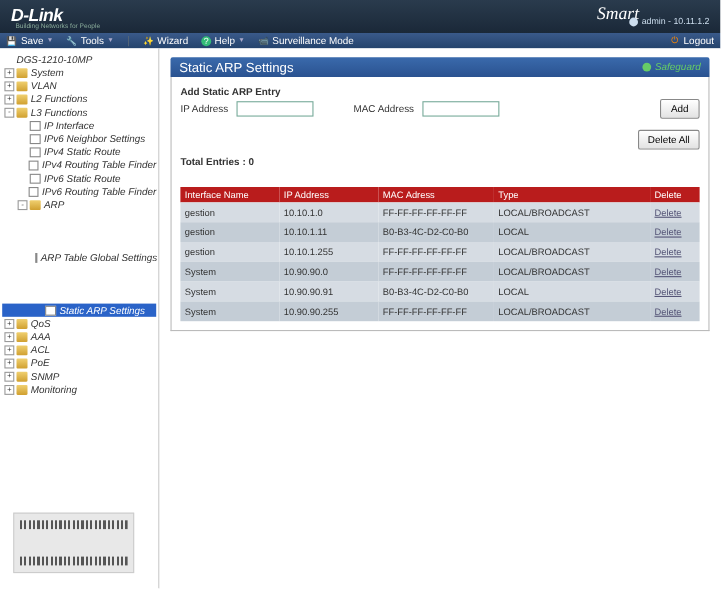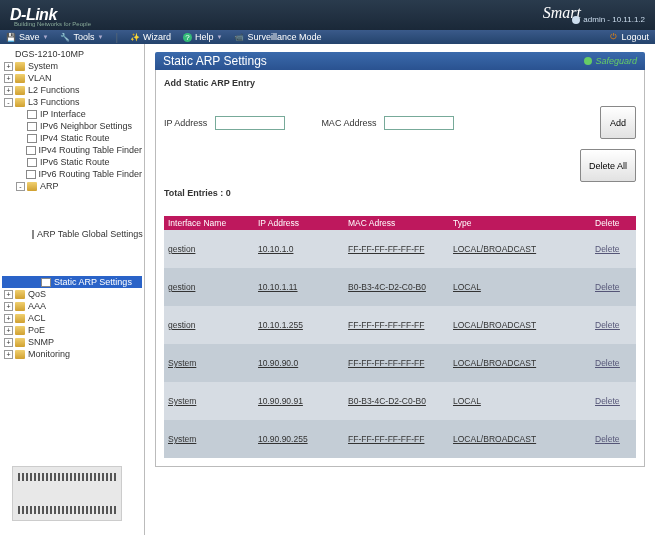--- a/index.html
+++ b/index.html
@@ -14,21 +14,21 @@
   .admin-icon { width: 8px; height: 8px; background: #cde; border-radius: 50%; }
   
   .toolbar { height: 14px; background: linear-gradient(180deg, #3a5a8a 0%, #24436c 100%); display: flex; align-items: center; padding: 0 6px; gap: 12px; }
   .tb-item { display: flex; align-items: center; gap: 3px; color: #fff; font-size: 9px; cursor: pointer; }
   .tb-icon { width: 10px; height: 10px; display: flex; align-items: center; justify-content: center; font-size: 8px; }
   .tb-item .caret { font-size: 6px; color: #aac; }
   .tb-spacer { flex: 1; }
   
   .main { display: flex; height: 491px; }
   .sidebar { width: 145px; background: #fff; border-right: 1px solid #bbb; overflow: auto; padding: 4px 2px; font-size: 9px; color: #333; }
-  .tree-item { display: flex; align-items: flex-end; padding: 1px 0; cursor: pointer; white-space: nowrap; }
+  .tree-item { display: flex; align-items: flex-end; padding: 1px 0; cursor: pointer; white-space: nowrap; font-style: italic; }
   .expander { width: 9px; height: 9px; border: 1px solid #999; display: inline-flex; align-items: center; justify-content: center; font-size: 7px; line-height: 1; margin-right: 2px; background: #fff; }
   .expander.blank { border: none; background: none; }
   .folder-icon { width: 10px; height: 9px; margin-right: 3px; display: inline-block; }
   .folder-closed { background: linear-gradient(180deg, #f0d070 0%, #d0a030 100%); border-radius: 1px; }
   .page-icon { background: #fff; border: 1px solid #888; }
   .tree-item.selected { background: #2a63c8; color: #fff; }
   .lvl1 { padding-left: 2px; }
   .lvl2 { padding-left: 14px; }
   .lvl3 { padding-left: 28px; margin-top: 36px; }
   
@@ -37,31 +37,31 @@
   .device::before, .device::after { content: ''; position: absolute; left: 5px; right: 5px; height: 8px; background: repeating-linear-gradient(90deg, #555 0 2px, #e8e8e8 2px 4px); }
   .device::before { top: 6px; }
   .device::after { bottom: 6px; }
   
   .content { flex: 1; background: #fff; padding: 8px 10px; overflow: auto; }
   .panel-title-bar { height: 18px; background: linear-gradient(180deg, #3a6aac 0%, #2a5290 100%); display: flex; align-items: center; padding: 0 8px; color: #fff; font-size: 12px; border-radius: 2px 2px 0 0; }
   .safeguard { display: flex; align-items: center; gap: 3px; color: #6c6; font-size: 9px; font-style: italic; }
   .safeguard-icon { width: 8px; height: 8px; background: #6c6; border-radius: 50%; }
   .panel-body { border: 1px solid #bbb; border-top: none; padding: 8px; font-size: 9px; }
   
-  .form-section-title { font-weight: bold; color: #333; margin-bottom: 18px; font-size: 9px; }
+  .form-section-title { font-weight: bold; color: #333; margin-bottom: 2px; font-size: 9px; }
   .form-row { display: flex; align-items: center; gap: 8px; margin-bottom: 10px; }
   .form-label { color: #333; }
   .form-input { width: 70px; height: 14px; border: 1px solid #7a9; font-size: 9px; padding: 0 2px; }
-  .btn { height: 33px; min-width: 36px; padding: 0 8px; font-size: 9px; background: linear-gradient(180deg,#fff,#e2e2e2); border: 1px solid #888; cursor: pointer; border-radius: 2px; }
+  .btn { height: 18px; min-width: 36px; padding: 0 8px; font-size: 9px; background: linear-gradient(180deg,#fff,#e2e2e2); border: 1px solid #888; cursor: pointer; border-radius: 2px; }
   .btn-row-right { display: flex; justify-content: flex-end; margin-bottom: 6px; }
   
   .entries-label { font-weight: bold; color: #333; margin-bottom: 18px; }
   .data-table { width: 100%; border-collapse: collapse; font-size: 8.5px; }
-  .data-table th { background: #be185d; color: #fff; text-align: left; padding: 2px 4px; font-weight: normal; }
-  .data-table td { padding: 14px 4px; color: #333; text-decoration: underline; }
+  .data-table th { background: #b91c1c; color: #fff; text-align: left; padding: 2px 4px; font-weight: normal; }
+  .data-table td { padding: 4px 4px; color: #333; }
   .data-table tr.odd td { background: #d6dce3; }
   .data-table tr.even td { background: #c4cdd6; }
   .del-link { color: #557; text-decoration: underline; cursor: pointer; }
   
   .spacer-flex { flex: 1; }
 </style>
 </head>
 <body>
 
 <div class="header">

